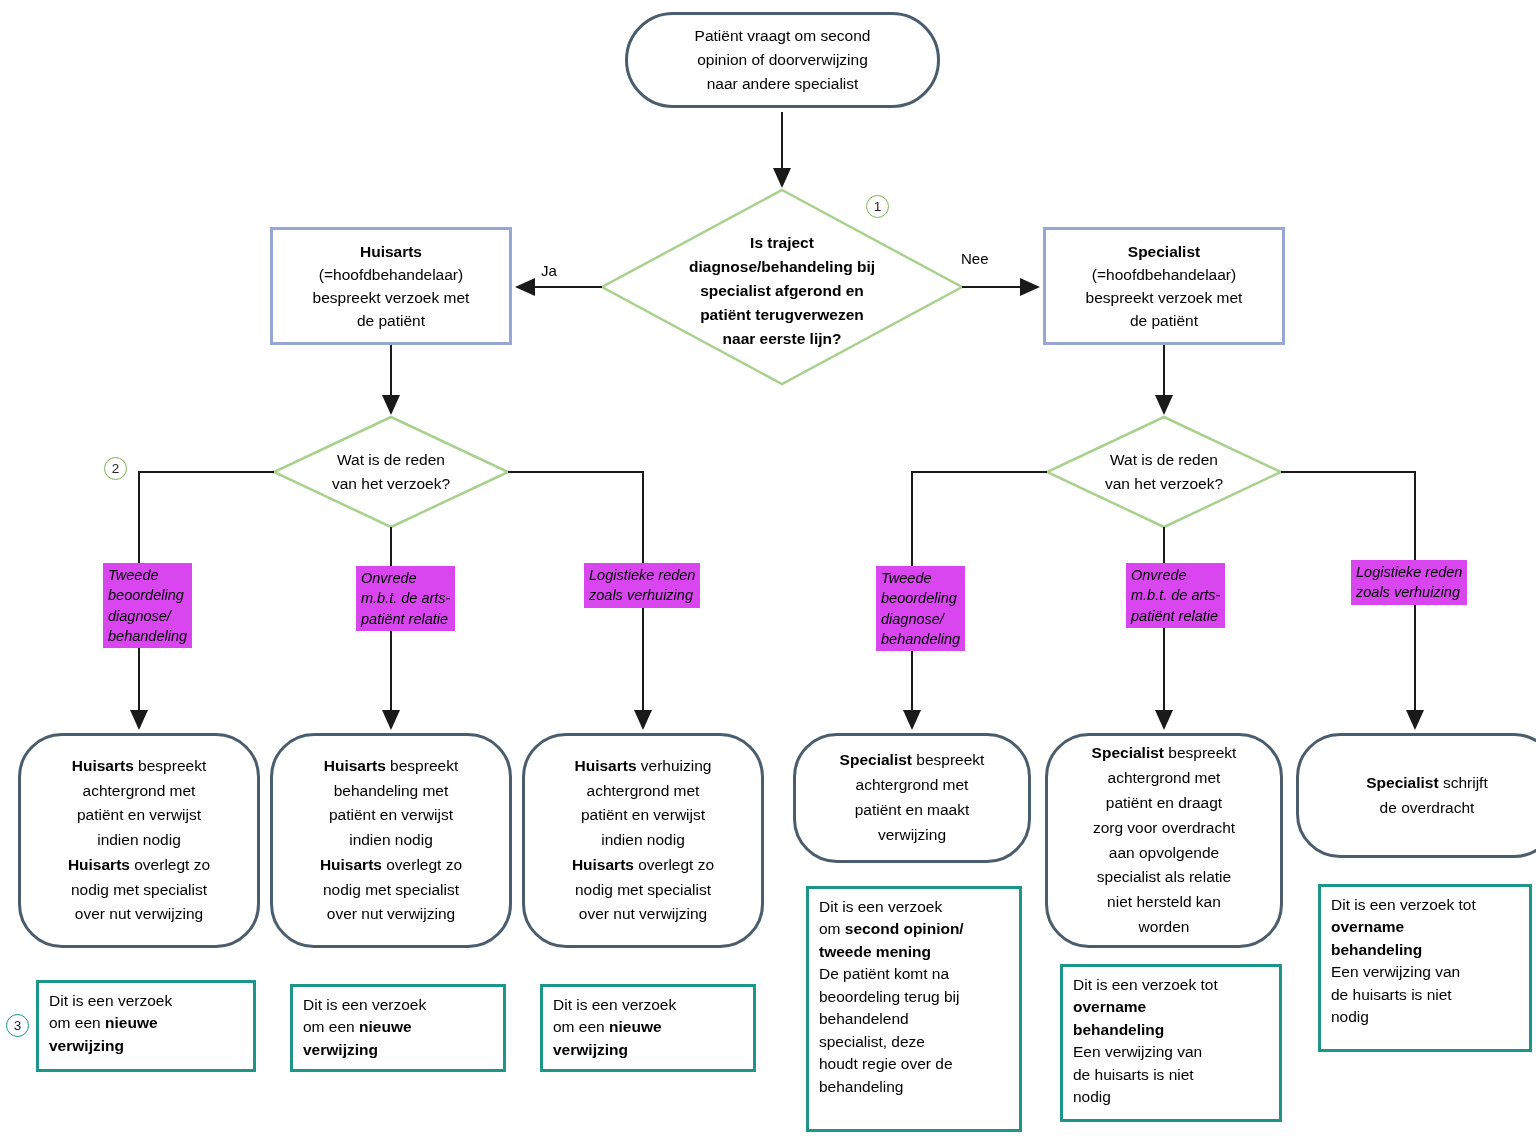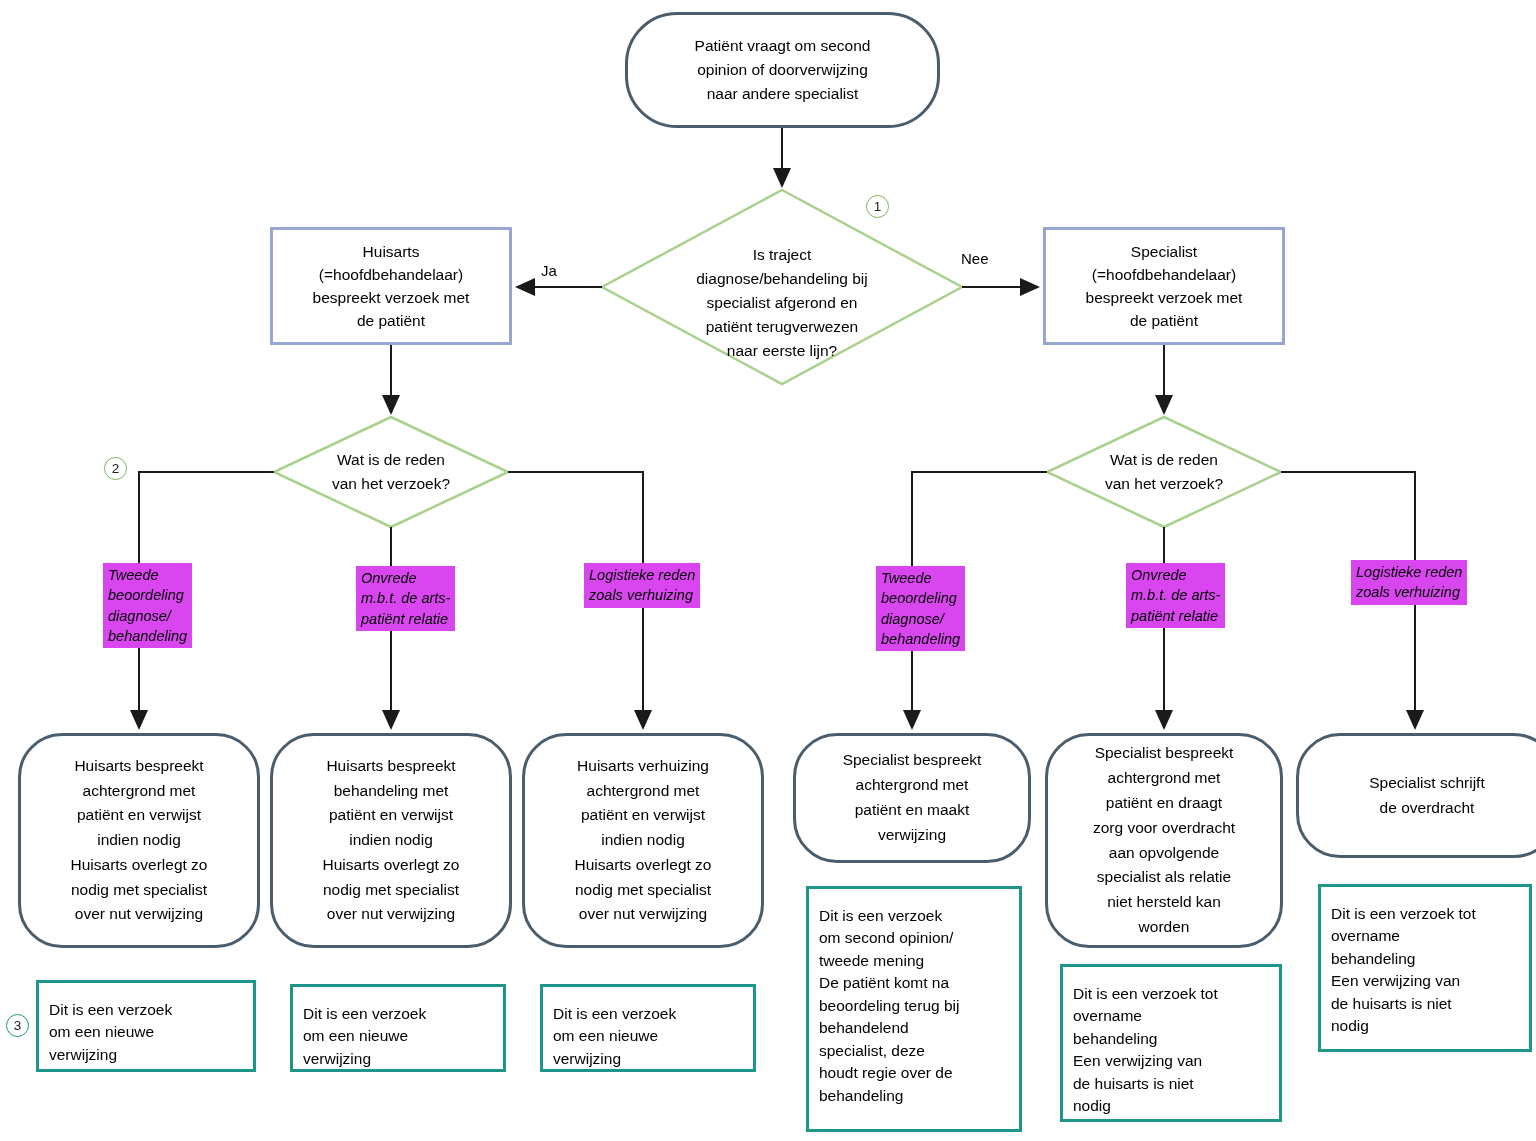--- a/index.html
+++ b/index.html
@@ -13,33 +13,33 @@
   .node { position:absolute; display:flex; align-items:center; justify-content:center;
           text-align:center; white-space:pre-line; background:#fff; font-size:15.5px; line-height:1.55; }
   .stadium { border:3px solid #4a5d6d; border-radius:52px; padding:4px 18px; }
   .role    { border:3px solid #98a6d4; line-height:1.5; padding:2px 8px; }
   .outcome { border:3px solid #4a5d6d; border-radius:44px; line-height:1.6; padding:6px 14px; }
 
   .dtext { position:absolute; display:flex; align-items:center; justify-content:center;
            text-align:center; white-space:pre-line; font-size:15.5px; line-height:1.55; }
 
   .result { position:absolute; border:3px solid #1d9588; background:#fff; text-align:left;
-            white-space:pre-line; padding:16px 10px; font-size:15.5px; line-height:1.45; }
+            white-space:pre-line; padding:7px 10px; font-size:15.5px; line-height:1.45; }
 
   .branch-label { position:absolute; font-style:italic; font-size:14.5px; line-height:1.4;
                   background:#d946ef; padding:2px 5px; white-space:pre-line; }
 
   .edge-label { position:absolute; font-size:15px; background:#fff; padding:0 3px; }
 
   .badge { position:absolute; width:23px; height:23px; border-radius:50%;
            display:flex; align-items:center; justify-content:center;
            font-size:13.5px; background:#fff; color:#222; }
   .badge.green { border:1.6px solid #7fb356; }
   .badge.teal  { border:1.6px solid #1d9588; }
-  b { font-weight:normal; }
+  b { font-weight:bold; }
 </style>
 </head>
 <body>
 
 <div class="canvas">
 
   <svg class="layer" width="1536" height="1141">
     <defs>
       <marker id="ah" markerWidth="11" markerHeight="9" refX="9" refY="4.5" orient="auto">
         <path d="M0,0 L10,4.5 L0,9 Z" fill="#1a1a1a"></path>
@@ -58,25 +58,25 @@
 
     <polyline class="arrow" points="274,472 139,472 139,728" marker-end="url(#ah)"></polyline>
     <line class="arrow" x1="391" y1="527" x2="391" y2="728" marker-end="url(#ah)"></line>
     <polyline class="arrow" points="508,472 643,472 643,728" marker-end="url(#ah)"></polyline>
 
     <polyline class="arrow" points="1047,472 912,472 912,728" marker-end="url(#ah)"></polyline>
     <line class="arrow" x1="1164" y1="527" x2="1164" y2="728" marker-end="url(#ah)"></line>
     <polyline class="arrow" points="1281,472 1415,472 1415,728" marker-end="url(#ah)"></polyline>
   </svg>
 
-  <div class="node stadium" style="left:625px;top:12px;width:315px;height:116px;"><span>Patiënt vraagt om second
+  <div class="node stadium" style="left:625px;top:12px;width:315px;height:96px;"><span>Patiënt vraagt om second
 opinion of doorverwijzing
 naar andere specialist</span></div>
 
-  <div class="dtext" style="left:660px;top:236px;width:244px;height:134px;"><span>Is traject
+  <div class="dtext" style="left:660px;top:224px;width:244px;height:134px;font-weight:bold;"><span>Is traject
 diagnose/behandeling bij
 specialist afgerond en
 patiënt terugverwezen
 naar eerste lijn?</span></div>
   <div class="badge green" style="left:866px;top:195px;">1</div>
   <div class="edge-label" style="left:538px;top:262px;">Ja</div>
   <div class="edge-label" style="left:958px;top:250px;">Nee</div>
 
   <div class="node role" style="left:270px;top:227px;width:242px;height:118px;"><span><b>Huisarts</b><span>
 (=hoofdbehandelaar)

